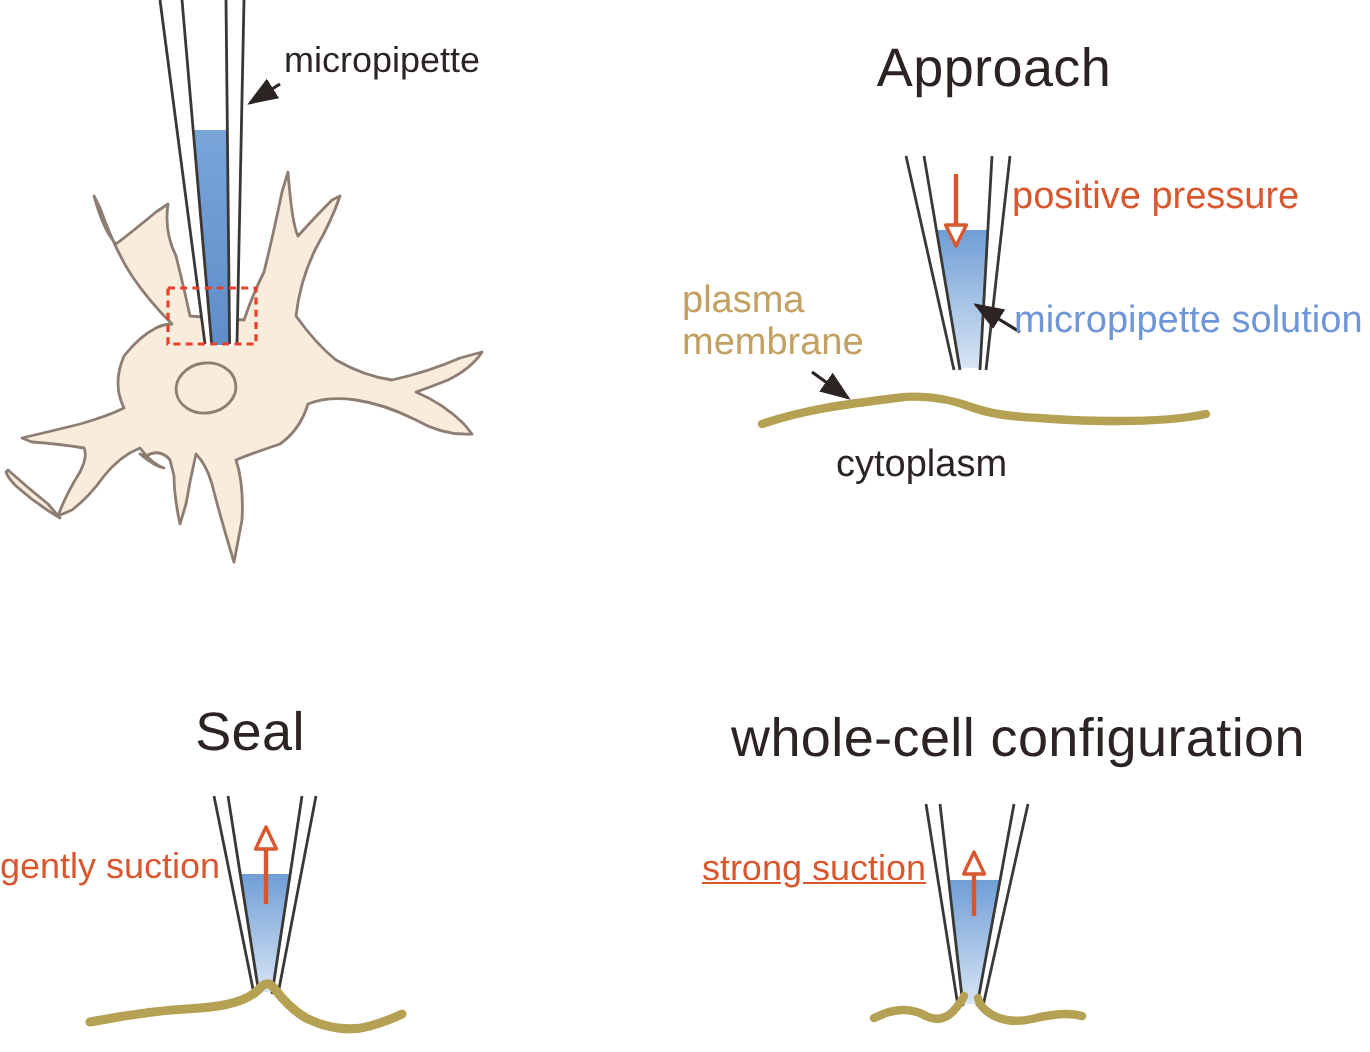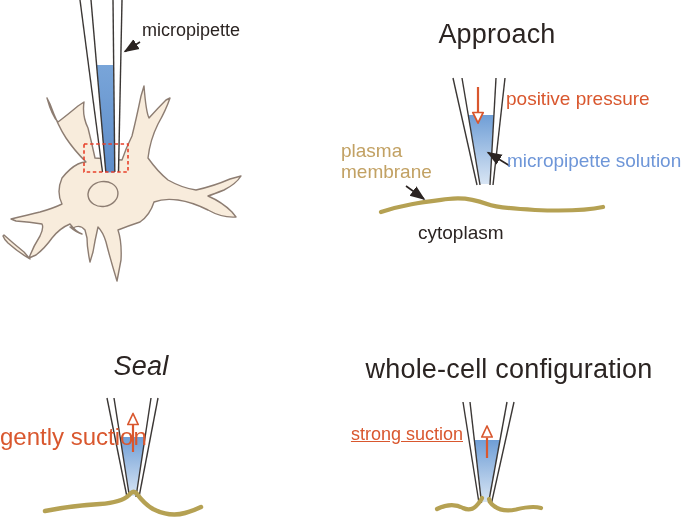--- a/index.html
+++ b/index.html
@@ -11,22 +11,22 @@
   .orange{color:#d9572e;}
   .blue{color:#6e96d8;}
   .tan{color:#c2a163;}
   .lbl-micropipette{left:142px;top:20px;font-size:18px;}
   .title-approach{left:427px;top:19px;width:140px;}
   .lbl-positive{left:506px;top:88px;font-size:19px;}
   .lbl-plasma{left:341px;top:140px;width:98px;font-size:19px;line-height:21px;
               text-align:left;white-space:pre-line;}
   .lbl-solution{left:507px;top:150px;font-size:19px;}
   .lbl-cytoplasm{left:402px;top:222px;font-size:19px;margin-left:16px;}
-  .title-seal{left:88px;top:351px;width:106px;font-style:italic;}
-  .lbl-gently{left:0px;top:423px;width:106px;font-size:24px;text-align:right;}
+  .title-seal{left:72px;top:351px;width:106px;}
+  .lbl-gently{left:0px;top:423px;width:106px;font-size:18px;text-align:right;}
   .title-wholecell{left:354px;top:354px;width:310px;}
   .lbl-strong{left:350px;top:424px;width:113px;font-size:18px;text-align:right;text-decoration:underline;}
 </style>
 </head>
 <body>
 
 <div class="canvas">
 
 <svg width="685" height="526" viewBox="0 0 685 526">
   <defs>

